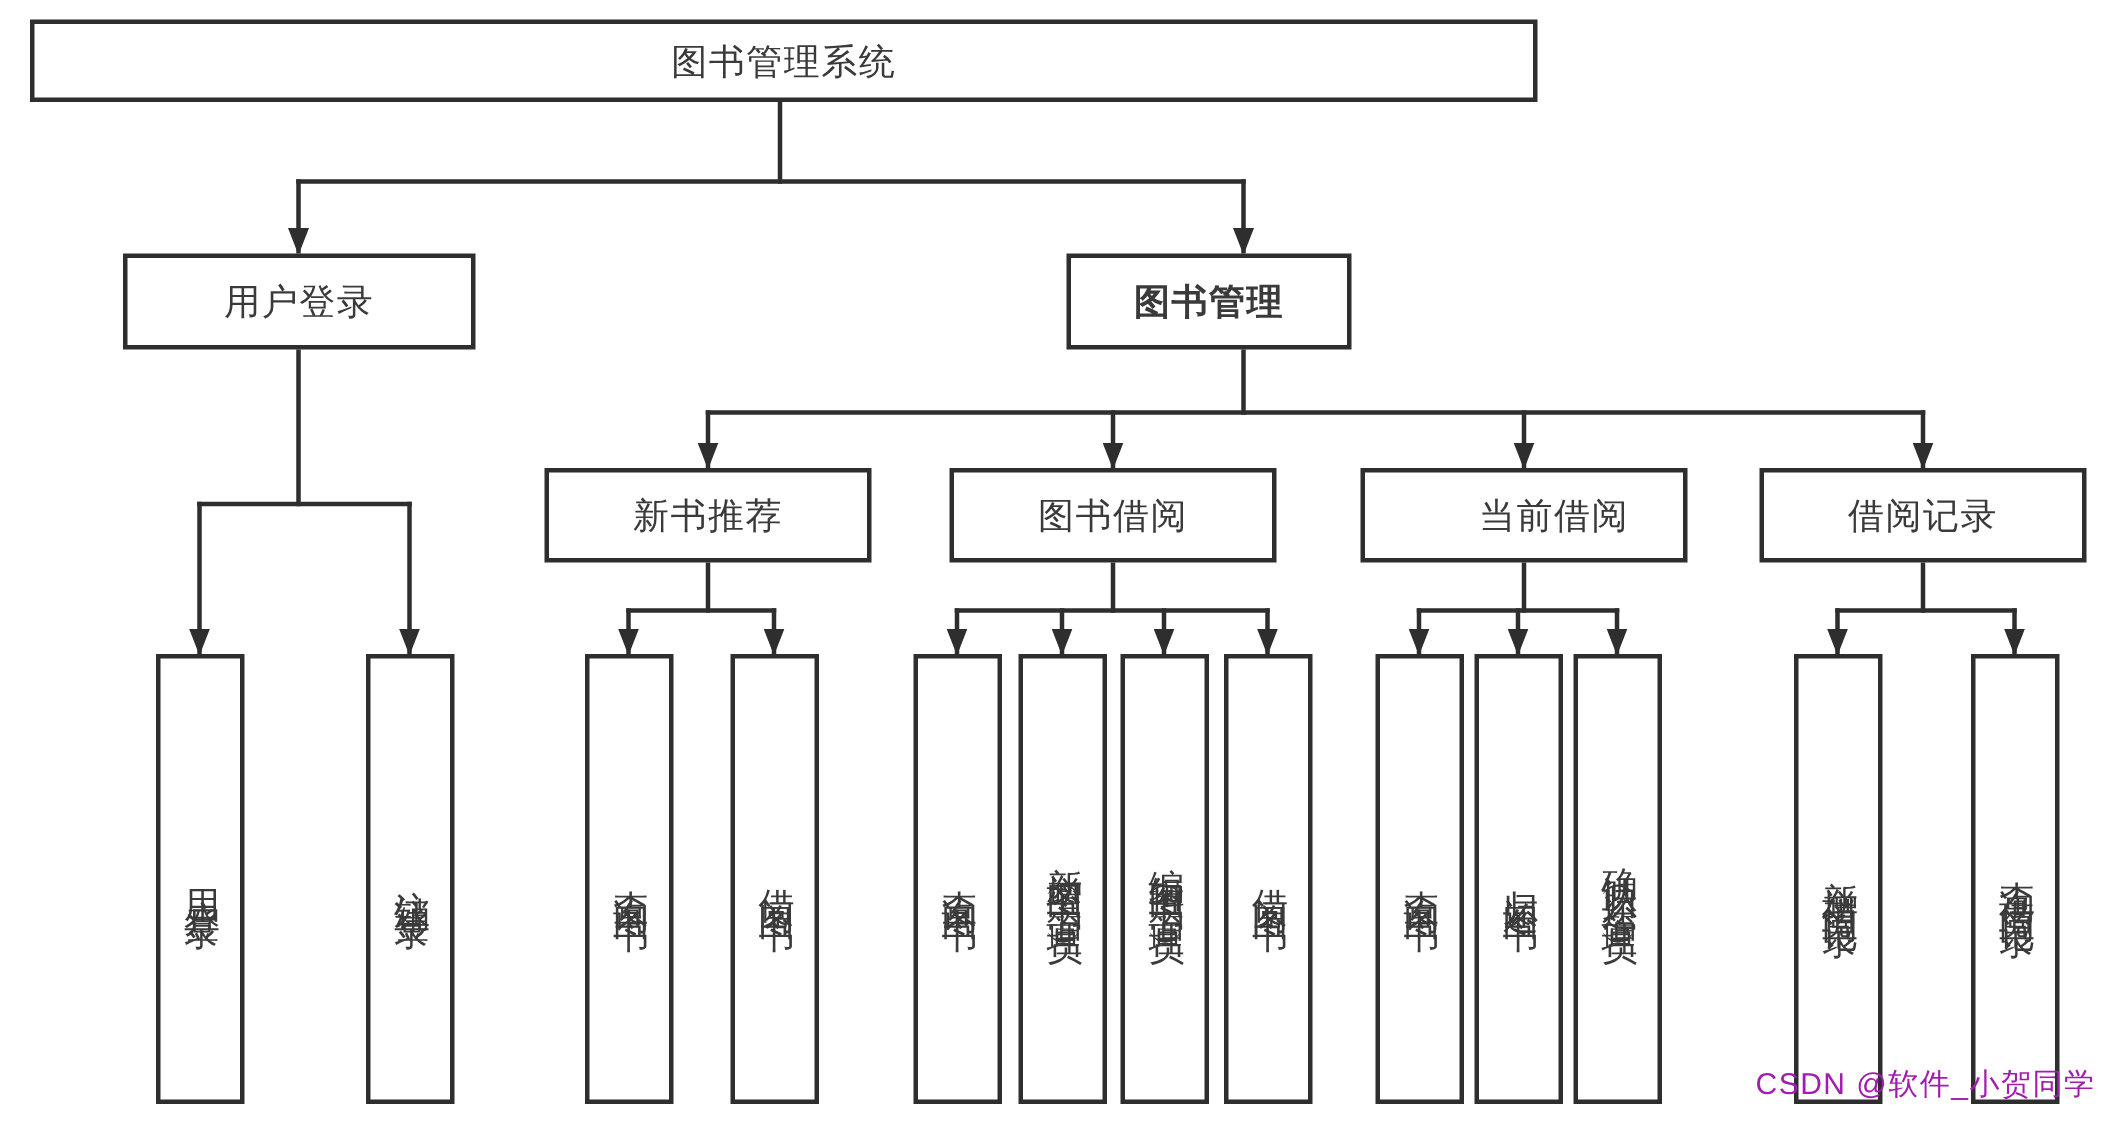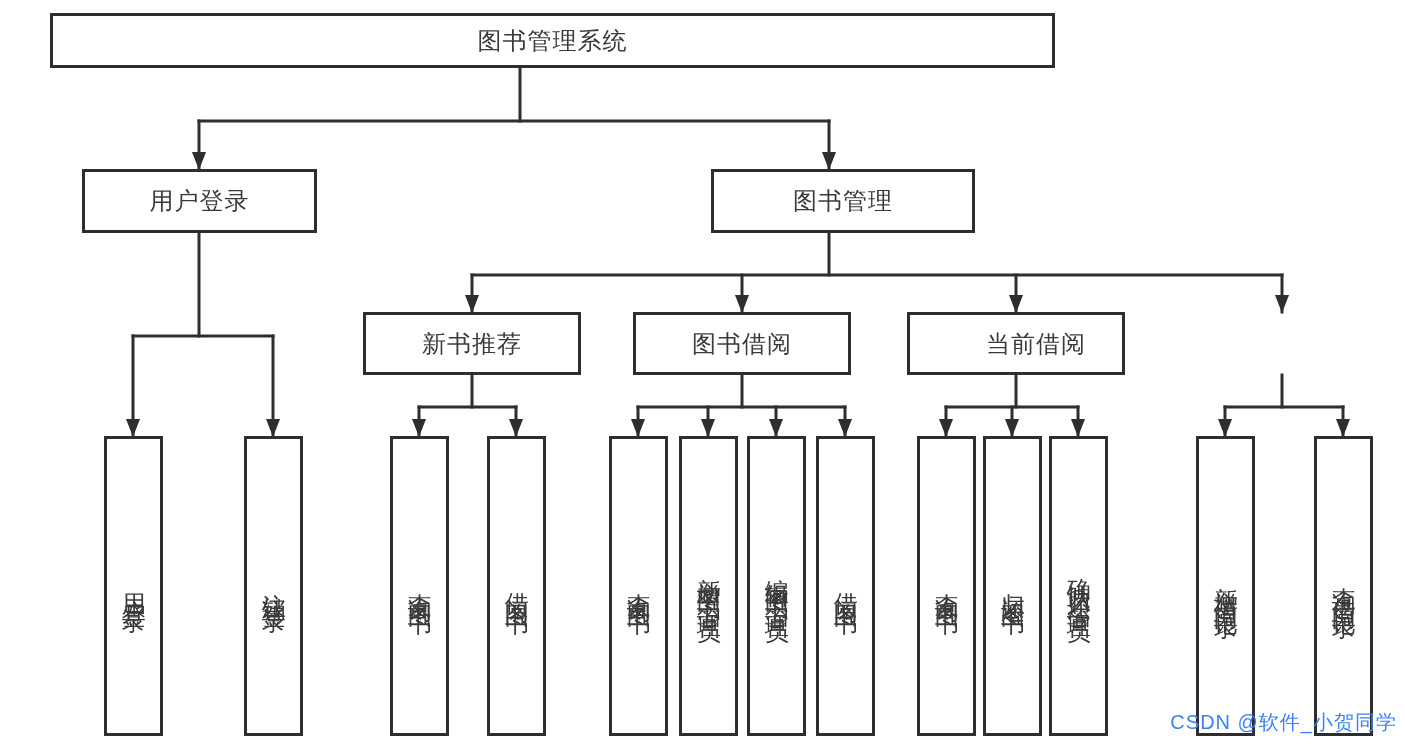--- a/index.html
+++ b/index.html
@@ -12,24 +12,24 @@
     position:absolute; box-sizing:border-box; border:3px solid #2e2e2e; background:#ffffff;
     display:flex; align-items:center; justify-content:center; color:#3a3a3a;
   }
   .node .lbl { white-space:nowrap; }
   .node.h .lbl { font-size:24px; letter-spacing:1px; }
   .node.v .lbl {
     writing-mode:vertical-rl; text-orientation:mixed;
     font-size:24px; letter-spacing:6px; line-height:1.1; white-space:pre;
   }
   
-  .n-root { left:20px;  top:13px;  width:1005px; height:55px;margin-left:30px; }
+  .n-root { left:20px;  top:13px;  width:1005px; height:55px; }
   
   .n-l2-0 { left:82px;  top:169px; width:235px; height:64px; }
-  .n-l2-1 { left:711px; top:169px; width:264px; height:64px; }
+  .n-l2-1 { left:711px; top:169px; width:190px; height:64px;font-weight:bold; }
   
   .n-l3   { top:312px; height:63px; width:218px; }
   .n-l3-0 { left:363px; }
   .n-l3-1 { left:633px; }
   .n-l3-2 { left:907px;padding-left:40px; }
   .n-l3-3 { left:1173px; }
   
   .n-l4    { top:436px; height:300px; width:59px; }
   .n-l4-0  { left:104px; }
   .n-l4-1  { left:244px; }
@@ -38,21 +38,21 @@
   .n-l4-4  { left:609px; }
   .n-l4-5  { left:679px; }
   .n-l4-6  { left:747px; }
   .n-l4-7  { left:816px; }
   .n-l4-8  { left:917px; }
   .n-l4-9  { left:983px; }
   .n-l4-10 { left:1049px; }
   .n-l4-11 { left:1196px; }
   .n-l4-12 { left:1314px; }
   .watermark {
-    position:absolute; right:8px; bottom:11px; color:#3b82f6;
+    position:absolute; right:8px; bottom:11px; color:#a21caf;
     font-size:20px; letter-spacing:1px; z-index:5; white-space:nowrap;
   }
 </style>
 </head>
 <body>
 
 <div class="canvas">
 
   <svg class="connectors" viewBox="0 0 1405 747" xmlns="http://www.w3.org/2000/svg">
     <defs>
@@ -117,20 +117,23 @@
 
   <div class="node h n-l3 n-l3-1">
     <span class="lbl">图书借阅</span>
   </div>
   <div class="node h n-l3 n-l3-0">
     <span class="lbl">新书推荐</span>
   </div>
   <div class="node h n-l3 n-l3-2">
     <span class="lbl">当前借阅</span>
   </div>
+  <div class="node h n-l3 n-l3-3">
+    <span class="lbl">借阅记录</span>
+  </div>
 
   <div class="node v n-l4 n-l4-0">
     <span class="lbl">用户登录</span>
   </div>
   <div class="node v n-l4 n-l4-1">
     <span class="lbl">注销登录</span>
   </div>
   <div class="node v n-l4 n-l4-2">
     <span class="lbl">查询图书</span>
   </div>

